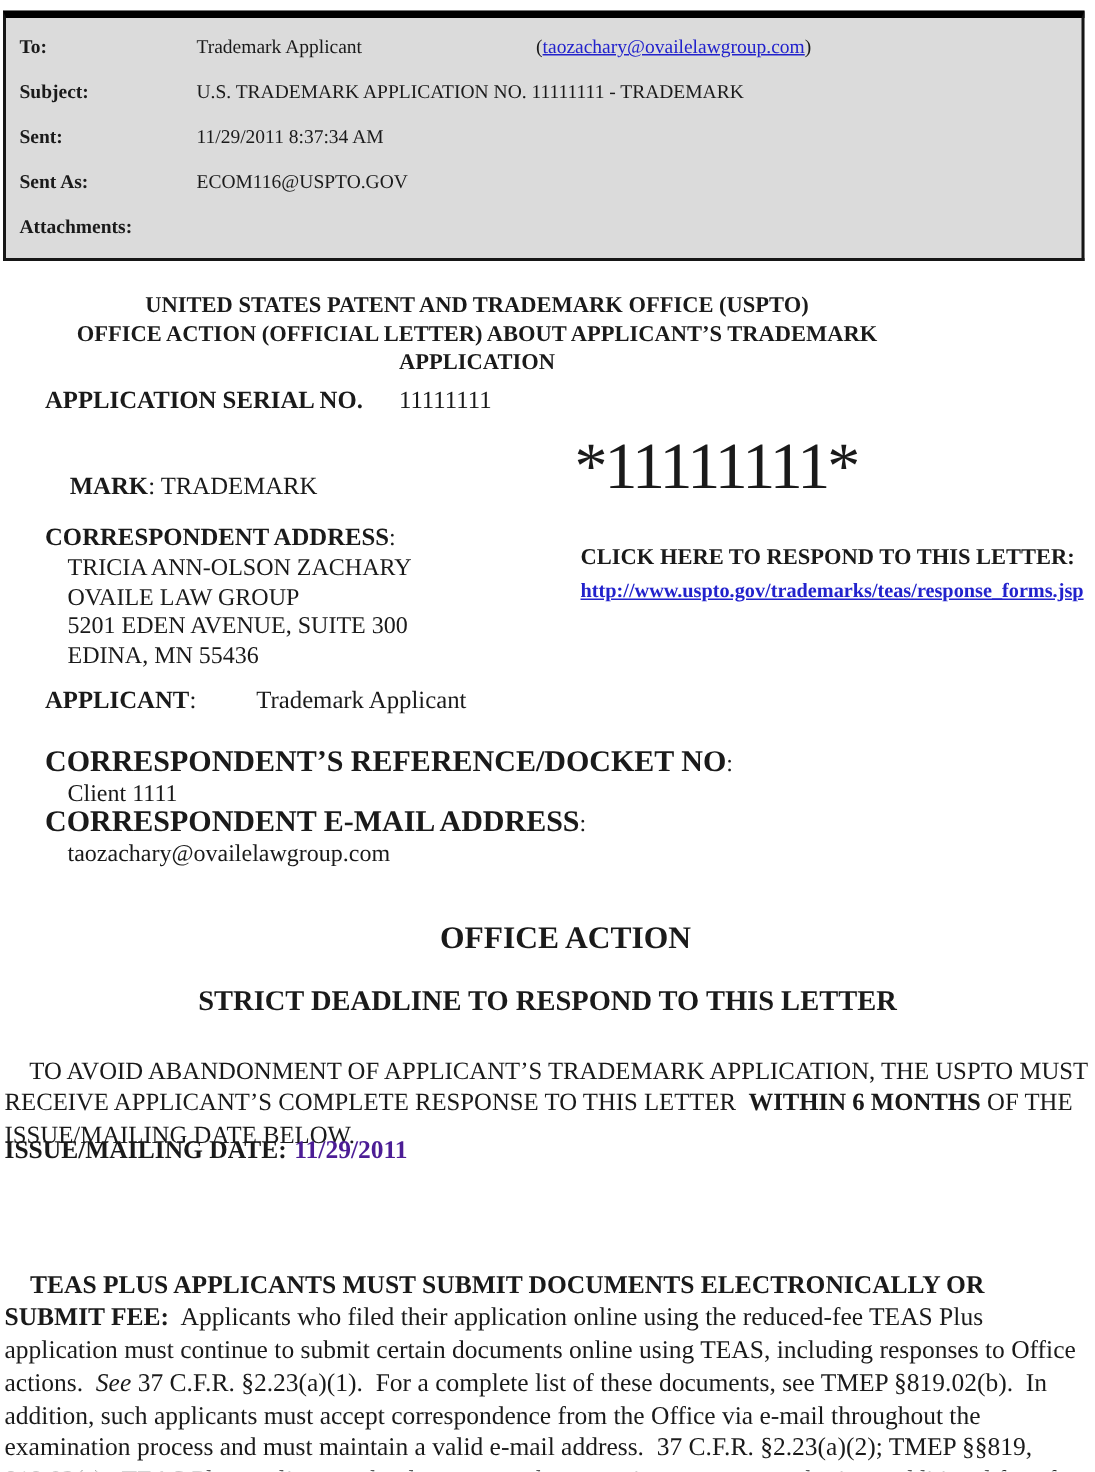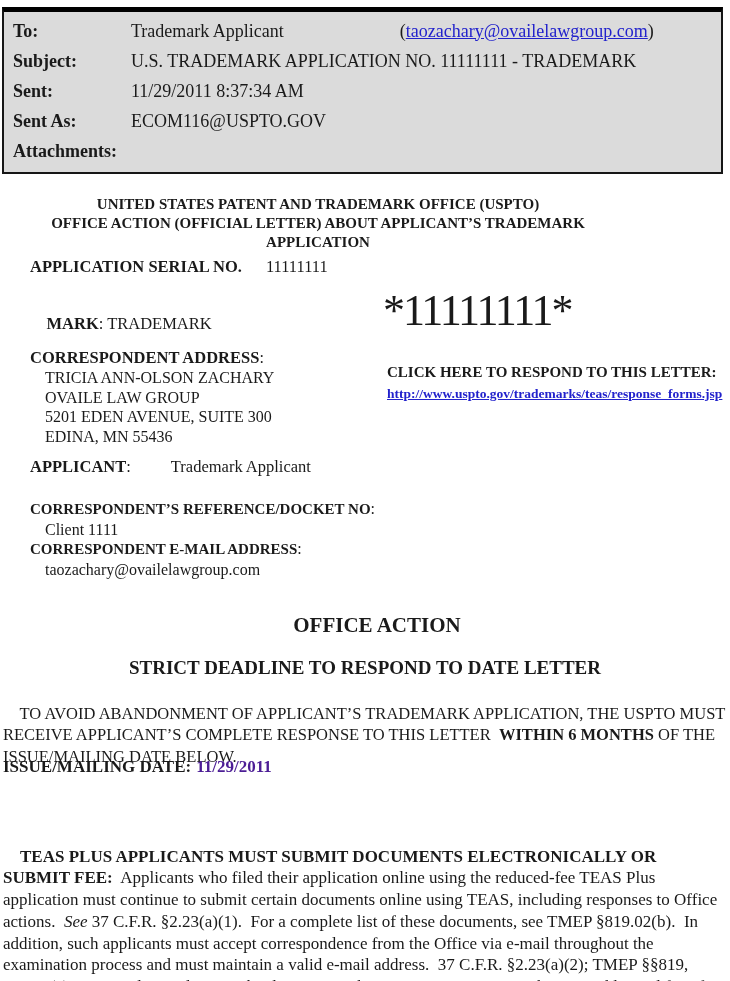--- a/index.html
+++ b/index.html
@@ -12,21 +12,21 @@
   .b { font-weight:bold;text-align:right; }
   .pre { white-space:pre-wrap; }
 
   
   .email-header {
     left:2px; top:7px; width:717px; height:156px;
     background:#dbdbdb;
     border:2px solid #161616; border-top:5px solid #000;
     padding-top:4px;
   }
-  .eh-row { display:flex; align-items:center; height:30px; padding-left:9px; font-size:18px; }
+  .eh-row { display:flex; align-items:center; height:30px; padding-left:9px; font-size:13px; }
   .eh-label { width:118px; font-weight:bold; flex:none; }
   .eh-value { white-space:pre; }
   .paren-gap { margin-left:116px; }
   .link { color:#2222cc; text-decoration:underline; cursor:pointer; }
 
   
   .letterhead { left:0; top:195px; width:636px; text-align:center; font-weight:bold; font-size:15px; line-height:19px; }
 
   .serial-line { left:30px; top:257px; font-size:16.5px; }
   .serial-value { margin-left:24px; font-weight:normal; }
@@ -38,21 +38,21 @@
   .indent { margin-left:15px; }
 
   .respond-block { left:387px; top:364px; width:335px; }
   .respond-label { font-size:15px; font-weight:bold; }
   .respond-link { display:inline-block; margin-top:5px; font-size:13.5px; font-weight:bold; }
 
   .applicant-line { left:30px; top:457px; font-size:16.5px; }
   .applicant-value { margin-left:40px; }
 
   .docket-block { left:30px; top:499px; font-size:16px; line-height:19.6px; }
-  .docket-block .lbl { font-size:15px; }
+  .docket-block .lbl { font-size:20px; }
 
   .oa-title { left:0; top:613px; width:730px; text-align:center; font-size:21px; font-weight:bold;padding-left:12px; }
   .strict-title { left:0; top:657px; width:730px; text-align:center; font-size:19px; font-weight:bold; }
 
   .deadline-para { left:3px; top:681px; width:723px; font-size:16.5px; line-height:21.5px; }
   .issue-line { left:3px; top:757px; font-size:17px; font-weight:bold; }
   .issue-date { color:#4c1d95; margin-left:5px; }
 
   .teas-para { left:3px; top:824px; width:724px; font-size:17px; line-height:21.7px; }
   .it { font-style:italic;text-align:center; }
@@ -118,21 +118,21 @@
   </div>
 
   <div class="abs docket-block">
     <div><span class="b lbl">CORRESPONDENT’S REFERENCE/DOCKET NO</span><span>:</span></div>
     <div class="indent">Client 1111</div>
     <div><span class="b lbl">CORRESPONDENT E-MAIL ADDRESS</span><span>:</span></div>
     <div class="indent">taozachary@ovailelawgroup.com</div>
   </div>
 
   <div class="abs oa-title">OFFICE ACTION</div>
-  <div class="abs strict-title">STRICT DEADLINE TO RESPOND TO DATE LETTER</div>
+  <div class="abs strict-title">STRICT DEADLINE TO RESPOND TO THIS LETTER</div>
 
   <div class="abs deadline-para pre">
     <span>TO AVOID ABANDONMENT OF APPLICANT’S TRADEMARK APPLICATION, THE USPTO MUST RECEIVE APPLICANT’S COMPLETE RESPONSE TO THIS LETTER  </span><span class="b">WITHIN 6 MONTHS</span><span> OF THE ISSUE/MAILING DATE BELOW.</span>
   </div>
 
   <div class="abs issue-line">
     <span>ISSUE/MAILING DATE:</span><span class="issue-date">11/29/2011</span>
   </div>
 
   <div class="abs teas-para pre">

